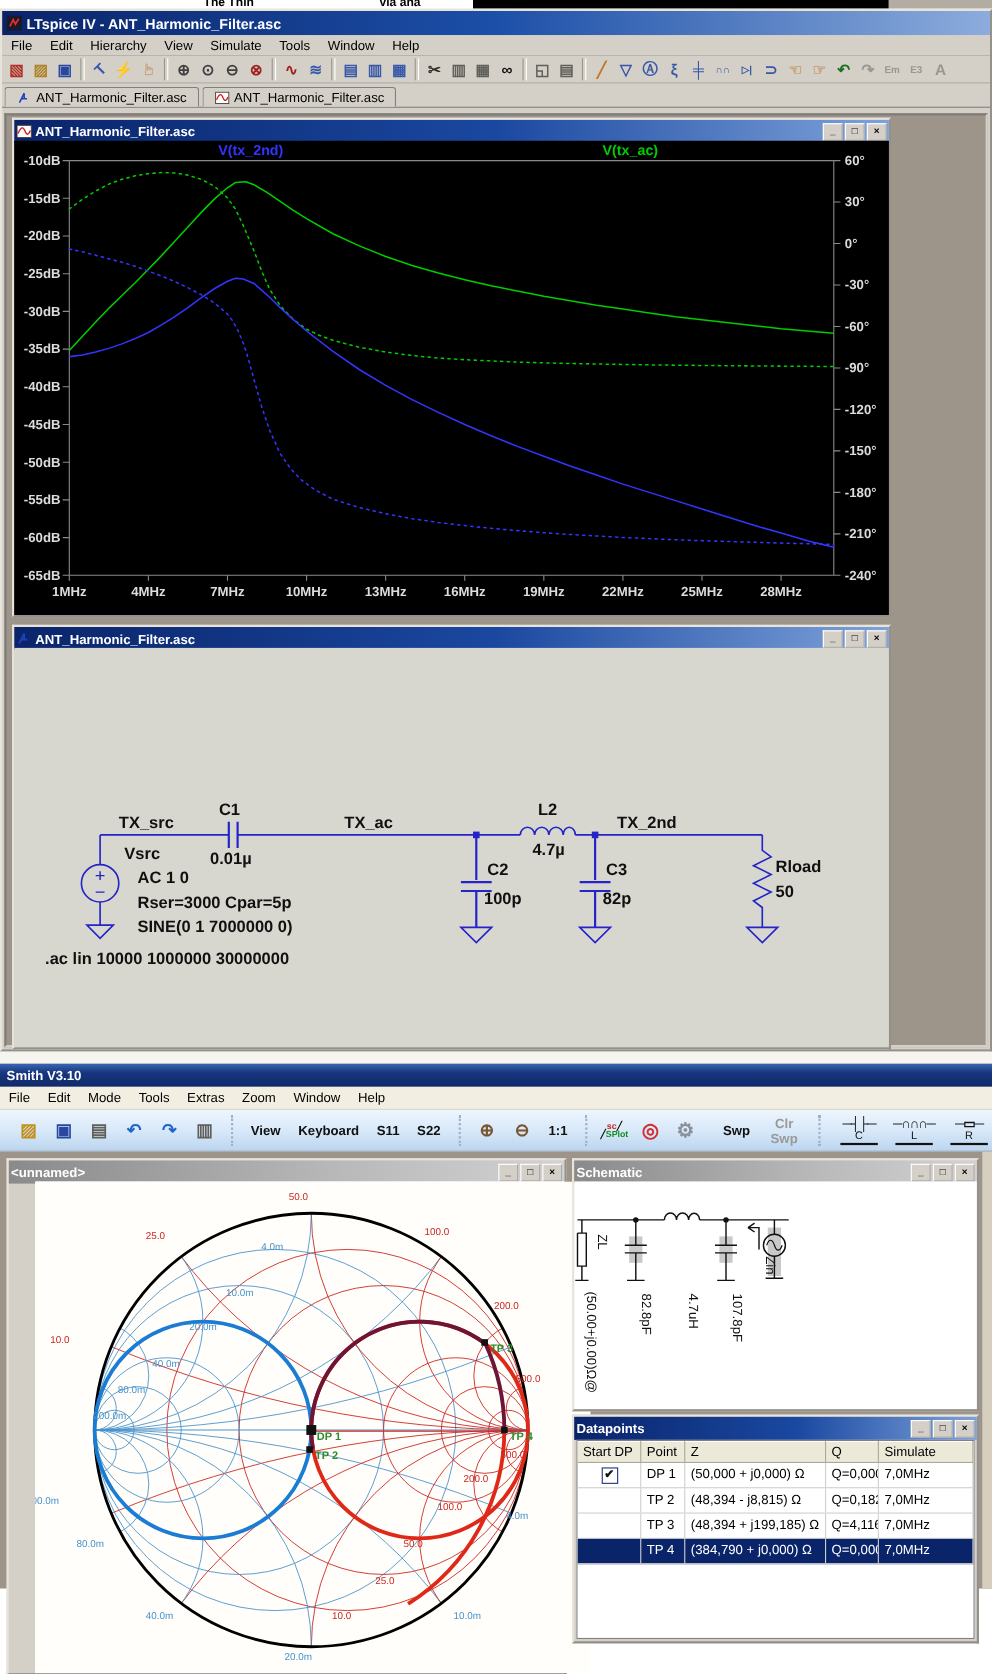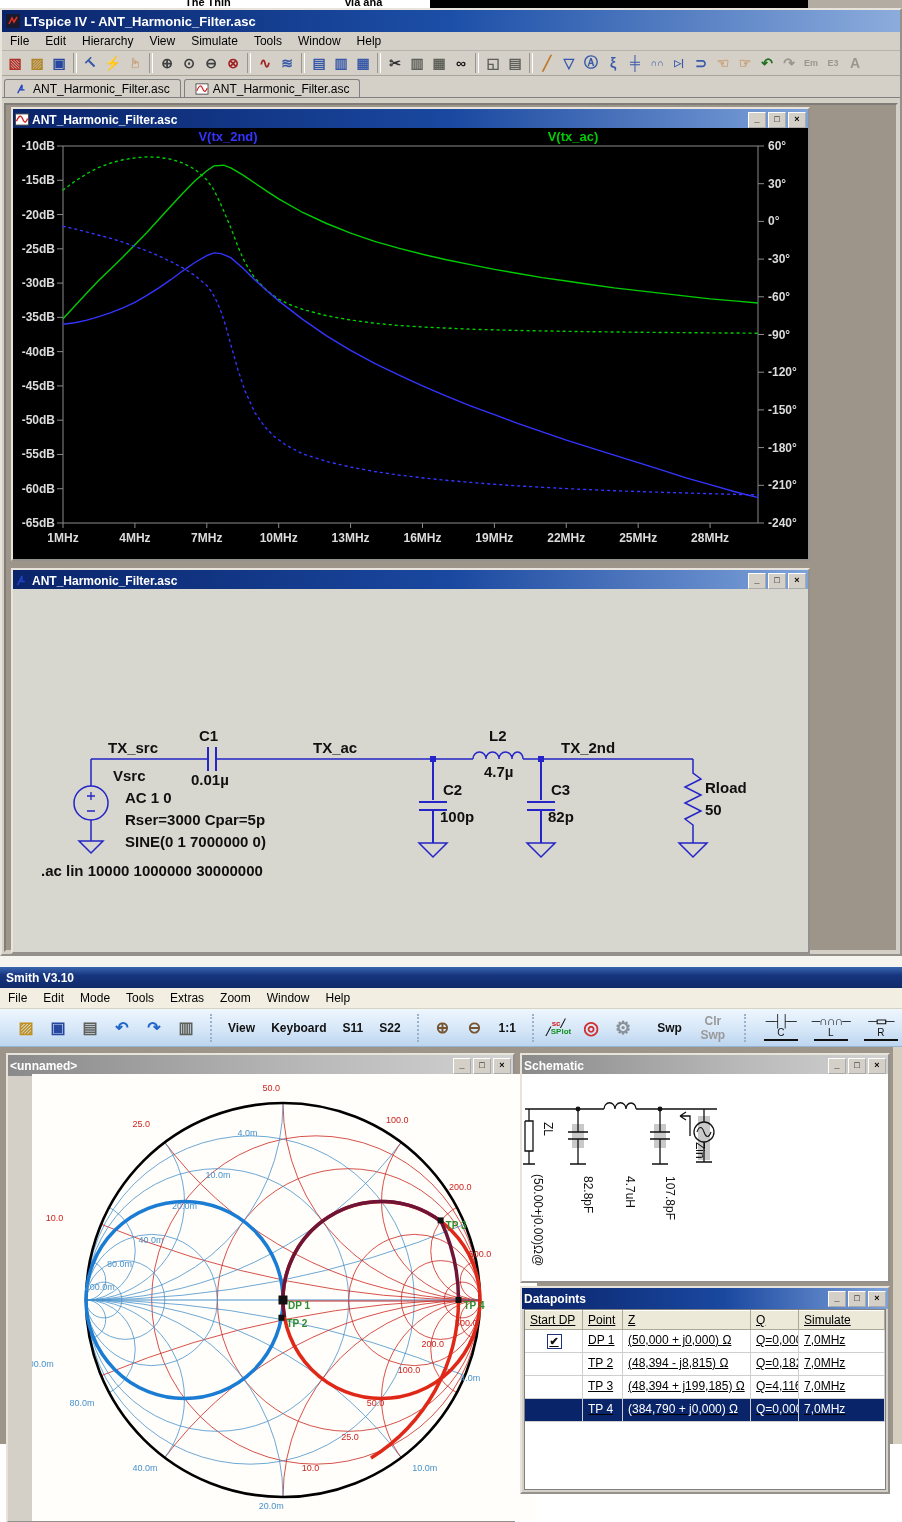--- a/index.html
+++ b/index.html
@@ -45,21 +45,21 @@
   .sm-sep{width:3px;height:28px;border-left:2px dotted #9ab2cc;margin:0 2px;}
   .sm-ibtn{font-size:16px;font-weight:bold;width:24px;text-align:center;}
   .sm-tbtn{font-size:12px;font-weight:bold;color:#111;padding:2px 4px;}
   .sm-tbtn.gray{color:#999;}
   .comp-btn{display:flex;flex-direction:column;align-items:center;width:46px;font-size:10px;color:#111;}
   .comp-sym{font-size:12px;font-weight:bold;line-height:12px;letter-spacing:-1px;}
   .comp-underline{width:34px;border-bottom:2px solid #111;margin-top:1px;}
   #sm-mdi{position:absolute;left:0;right:0;top:80px;bottom:0;background:#9d948a;}
   #sm-right-strip{position:absolute;right:0;top:0;width:9px;bottom:0;background:#d6cfc0;}
   
-  #dp-table{position:absolute;left:2px;right:2px;top:21px;bottom:2px;background:#fff;overflow:hidden;border:1px solid #808080;text-decoration:underline;}
+  #dp-table{position:absolute;left:2px;right:2px;top:21px;bottom:2px;background:#fff;overflow:hidden;border:1px solid #808080;}
   .dp-row{display:flex;height:23px;box-sizing:border-box;border-bottom:1px solid #cfcfcf;}
   .dp-row.header{height:20px;background:#ece9d8;border-bottom:1px solid #aca899;}
   .dp-cell{font-size:12px;color:#000;padding:3px 4px 0 5px;box-sizing:border-box;border-right:1px solid #cfcfcf;overflow:hidden;white-space:nowrap;}
   .dp-row.header .dp-cell{border-right:1px solid #aca899;box-shadow:inset 0 1px 0 #fff;}
   .dp-row.selected{background:#0a246a;}
   .dp-row.selected .dp-cell{color:#fff;}
   .dp-c0{width:58px;text-align:center;}
   .dp-c1{width:40px;}
   .dp-c2{width:128px;}
   .dp-c3{width:48px;}

